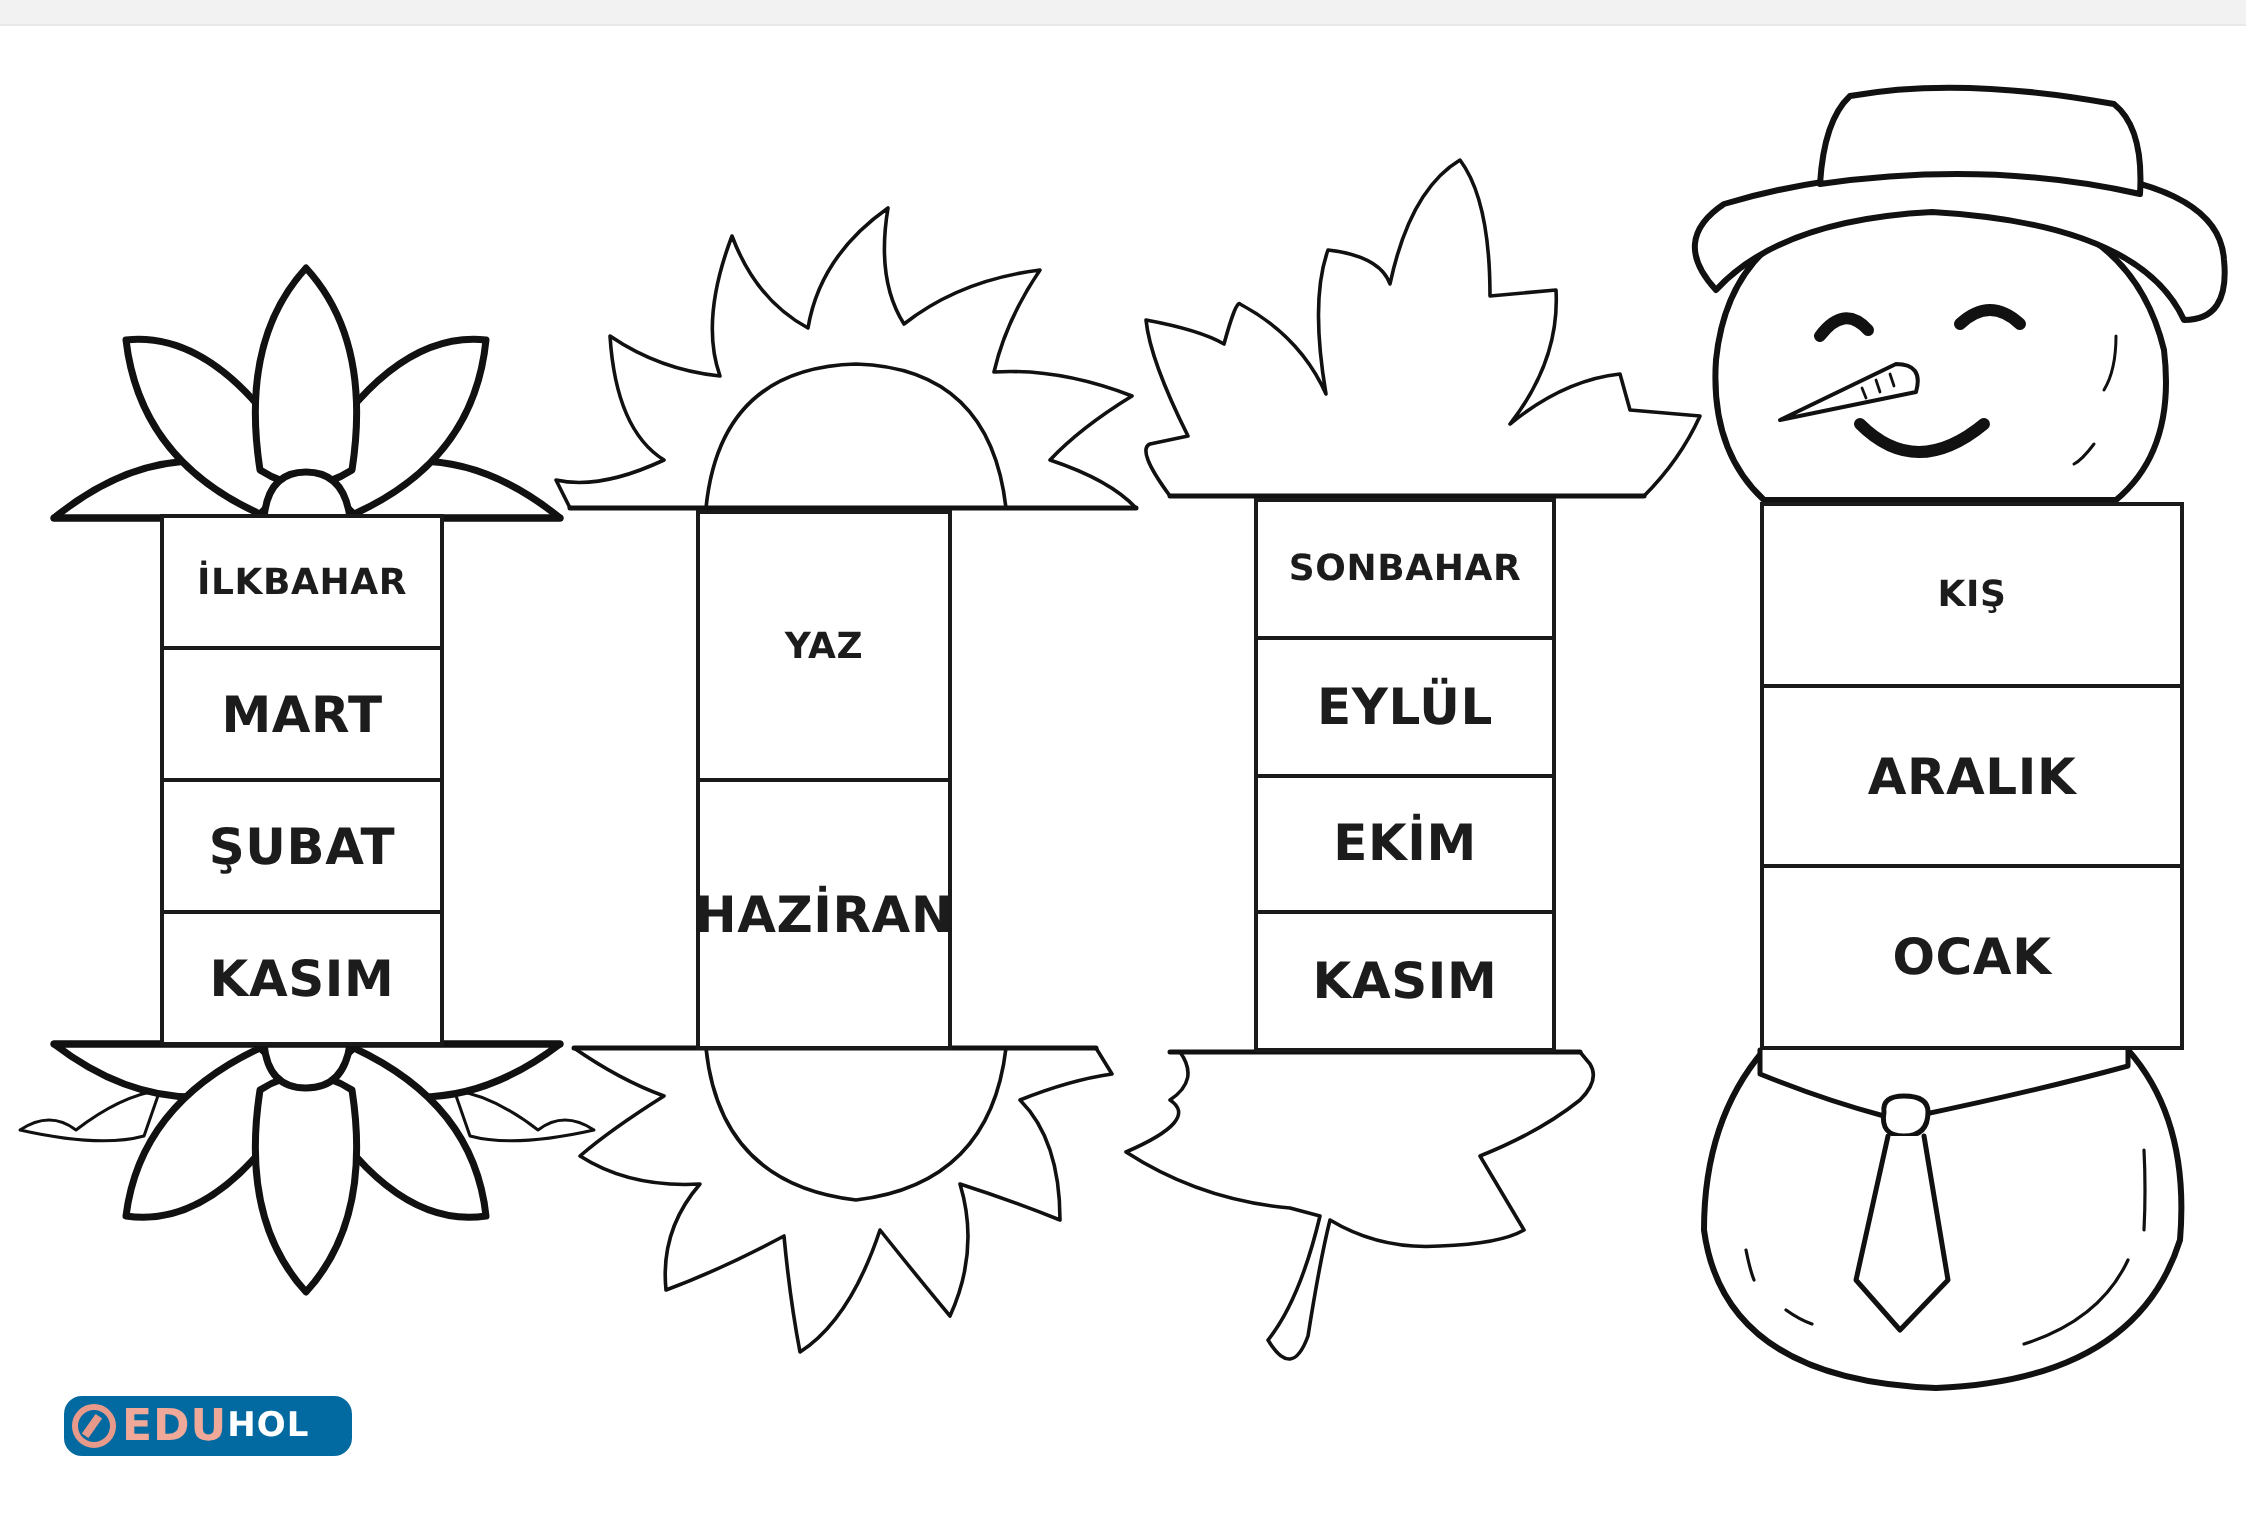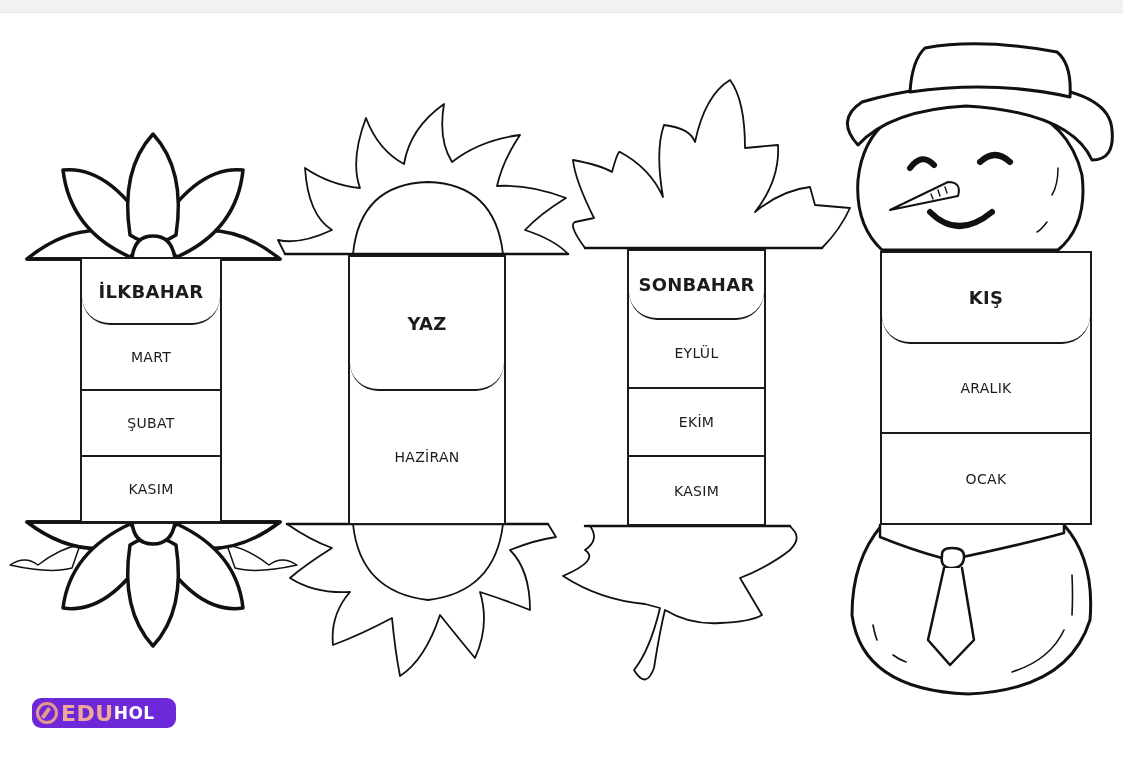--- a/index.html
+++ b/index.html
@@ -15,28 +15,28 @@
   svg.art { position: absolute; left: 0; top: 0; }
   .column {
     position: absolute; box-sizing: border-box;
     border: 2px solid #1a1a1a; background: #fff;
     display: flex; flex-direction: column;
   }
   .cell {
     flex: 1; box-sizing: border-box;
     display: flex; align-items: center; justify-content: center;
     border-bottom: 2px solid #1a1a1a;
-    font-weight: normal; font-size: 14px; color: #1c1c1c;
+    font-weight: bold; font-size: 25px; color: #1c1c1c;
     letter-spacing: 0.3px;
   }
   .cell:last-child { border-bottom: none; }
-  .cell.header { font-size: 18px; font-weight: 900; border-radius: 28px; }
+  .cell.header { font-size: 18px; font-weight: 900; }
   .logo {
     position: absolute; left: 32px; top: 698px; width: 144px; height: 30px;
-    border-radius: 9px; background: #6d28d9;
+    border-radius: 9px; background: #0369a1;
     display: flex; align-items: center; padding-left: 4px; box-sizing: border-box;
   }
   .logo-icon {
     width: 22px; height: 22px; border-radius: 50%;
     border: 3px solid #e89a8a; box-sizing: border-box; margin-right: 3px;
     position: relative;
   }
   .logo-icon::after {
     content: ""; position: absolute; left: 5px; top: 2px; width: 4px; height: 12px;
     background: #e89a8a; transform: rotate(35deg);
@@ -123,26 +123,26 @@
   </g>
 </svg>
 
 <div class="column" style="left:80px; top:257px; width:142px; height:266px;">
   <div class="cell header">İLKBAHAR</div>
   <div class="cell">MART</div>
   <div class="cell">ŞUBAT</div>
   <div class="cell">KASIM</div>
 </div>
 
-<div class="column" style="left:348px; top:255px; width:158px; height:270px;">
+<div class="column" style="left:348px; top:255px; width:128px; height:270px;">
   <div class="cell header">YAZ</div>
   <div class="cell">HAZİRAN</div>
 </div>
 
-<div class="column" style="left:627px; top:249px; width:139px; height:277px;text-align:center;">
+<div class="column" style="left:627px; top:249px; width:151px; height:277px;text-align:center;">
   <div class="cell header">SONBAHAR</div>
   <div class="cell">EYLÜL</div>
   <div class="cell">EKİM</div>
   <div class="cell">KASIM</div>
 </div>
 
 <div class="column" style="left:880px; top:251px; width:212px; height:274px;">
   <div class="cell header">KIŞ</div>
   <div class="cell">ARALIK</div>
   <div class="cell">OCAK</div>

